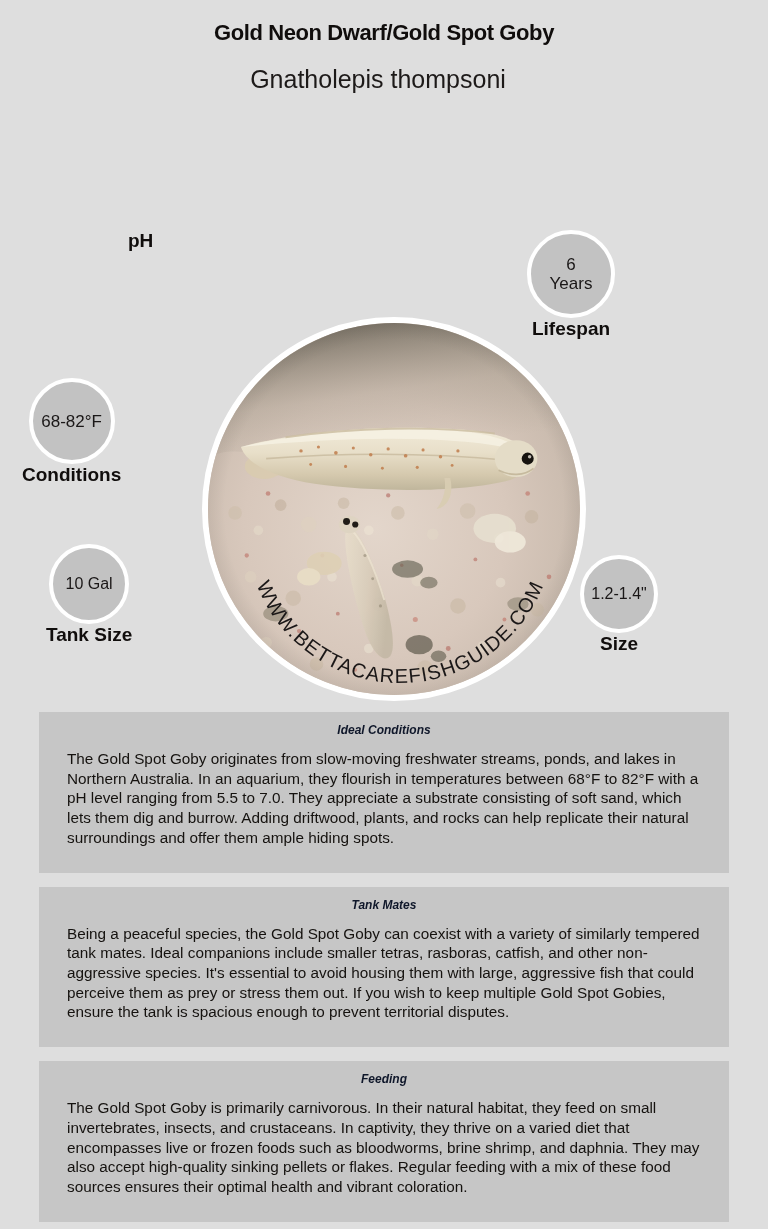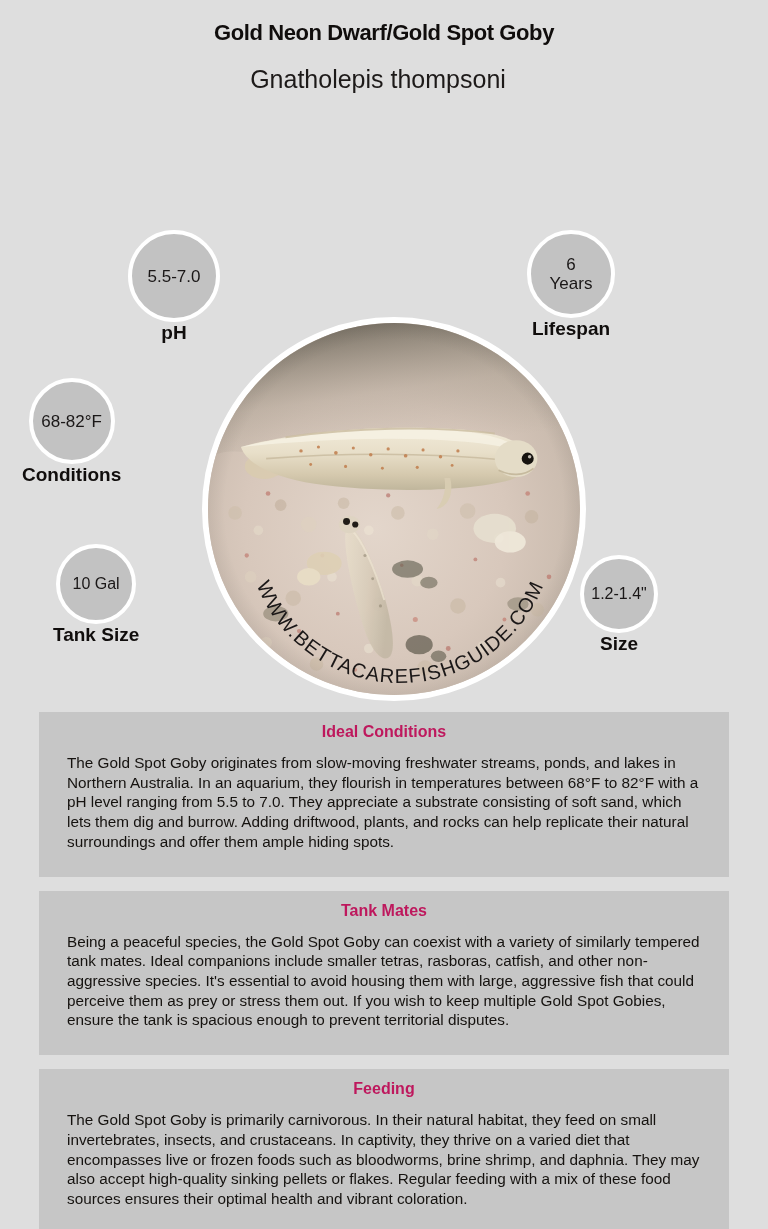--- a/index.html
+++ b/index.html
@@ -72,21 +72,21 @@
     color: #100d0c;
   }
 
   
   .stat-ph        { left: 128px; top: 136px; }
   .stat-ph .bubble        { width: 92px; height: 92px; }
 
   .stat-temp      { left: 22px;  top: 284px; }
   .stat-temp .bubble      { width: 86px; height: 86px; font-size: 17px; }
 
-  .stat-tank      { left: 53px;  top: 450px; }
+  .stat-tank      { left: 46px;  top: 450px; }
   .stat-tank .bubble      { width: 80px; height: 80px; font-size: 16px; }
 
   .stat-life      { left: 527px; top: 136px; }
   .stat-life .bubble      { width: 88px; height: 88px; }
 
   .stat-comm      { left: 587px; top: 287px; }
   .stat-comm .bubble      { width: 82px; height: 82px; }
 
   .stat-size      { left: 580px; top: 461px; }
   .stat-size .bubble      { width: 78px; height: 78px; font-size: 16px; }
@@ -137,24 +137,25 @@
   }
   .panel {
     width: 690px;
     margin: 0 auto 14px auto;
     background: #c6c6c6;
     padding: 11px 16px 13px 16px;
     box-sizing: border-box;
   }
   .panel-title {
     text-align: center;
-    font-size: 16px;
+    font-size: 12px;
     font-weight: 700;
     margin: 0 0 3px 0;
-    color: #be185d;
+    color: #0f172a;
+    font-style: italic;
   }
   .panel-body {
     font-size: 15.3px;
     line-height: 1.29;
     margin: 12px;
     color: #15120f;
   }
 </style>
 </head>
 <body>
@@ -321,21 +322,20 @@
           <path id="wmArc" d="M 38,206 A 154,154 0 0 0 346,206"></path>
         </defs>
         <text class="watermark-text">
           <textPath href="#wmArc" startOffset="50%" text-anchor="middle">WWW.BETTACAREFISHGUIDE.COM</textPath>
         </text>
       </svg>
     </div>
   </div>
 
   <div class="stat stat-ph">
-    <div class="bubble">5.5-7.0</div>
     <div class="stat-label">pH</div>
   </div>
 
   <div class="stat stat-temp">
     <div class="bubble">68-82°F</div>
     <div class="stat-label">Conditions</div>
   </div>
 
   <div class="stat stat-tank">
     <div class="bubble">10 Gal</div>

